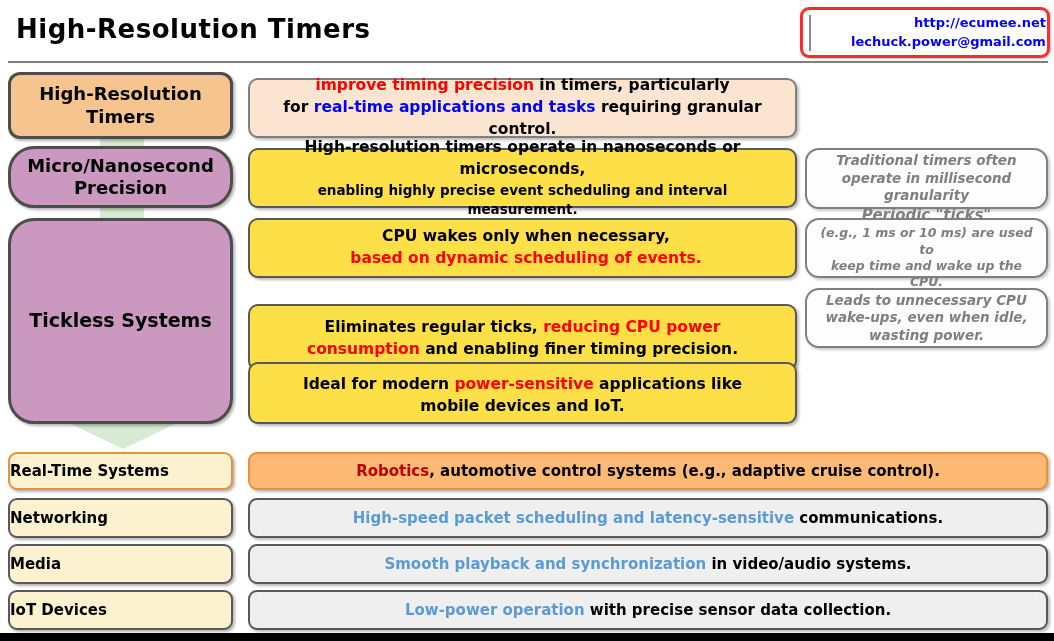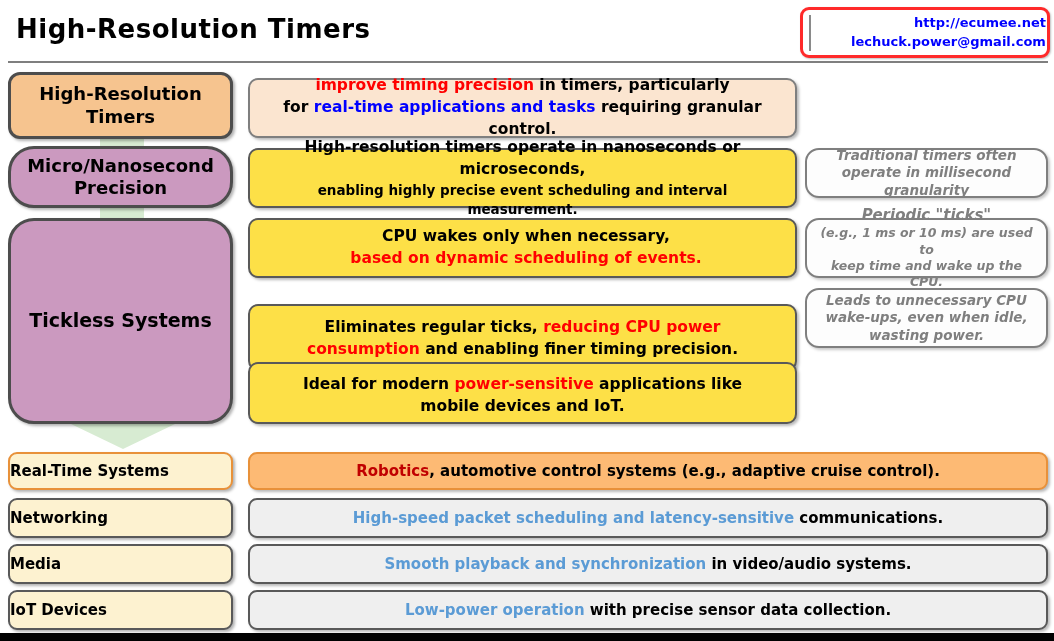--- a/index.html
+++ b/index.html
@@ -163,21 +163,21 @@
   </div>
 
   <div class="abs detail detail-gray" style="top:304px;height:67px;display:block;padding-top:11px;">
     <span>Eliminates regular ticks, </span><span class="txt-red">reducing CPU power consumption</span><span> and enabling finer timing precision.</span>
   </div>
 
   <div class="abs detail detail-gray" style="top:362px;height:62px;display:block;padding-top:10px;">
     <span>Ideal for modern </span><span class="txt-red">power-sensitive</span><span> applications like mobile devices and IoT.</span>
   </div>
 
-  <div class="abs side-box" style="top:148px;height:50px;">
+  <div class="abs side-box" style="top:148px;height:61px;">
     <div>Traditional timers often operate in millisecond granularity</div>
   </div>
   <div class="abs side-box" style="top:218px;height:60px;">
     <div class="side-big">Periodic "ticks"</div>
     <div class="side-small">(e.g., 1 ms or 10 ms) are used to</div>
     <div class="side-small">keep time and wake up the CPU.</div>
   </div>
   <div class="abs side-box" style="top:288px;height:60px;">
     <div>Leads to unnecessary CPU wake-ups, even when idle, wasting power.</div>
   </div>

